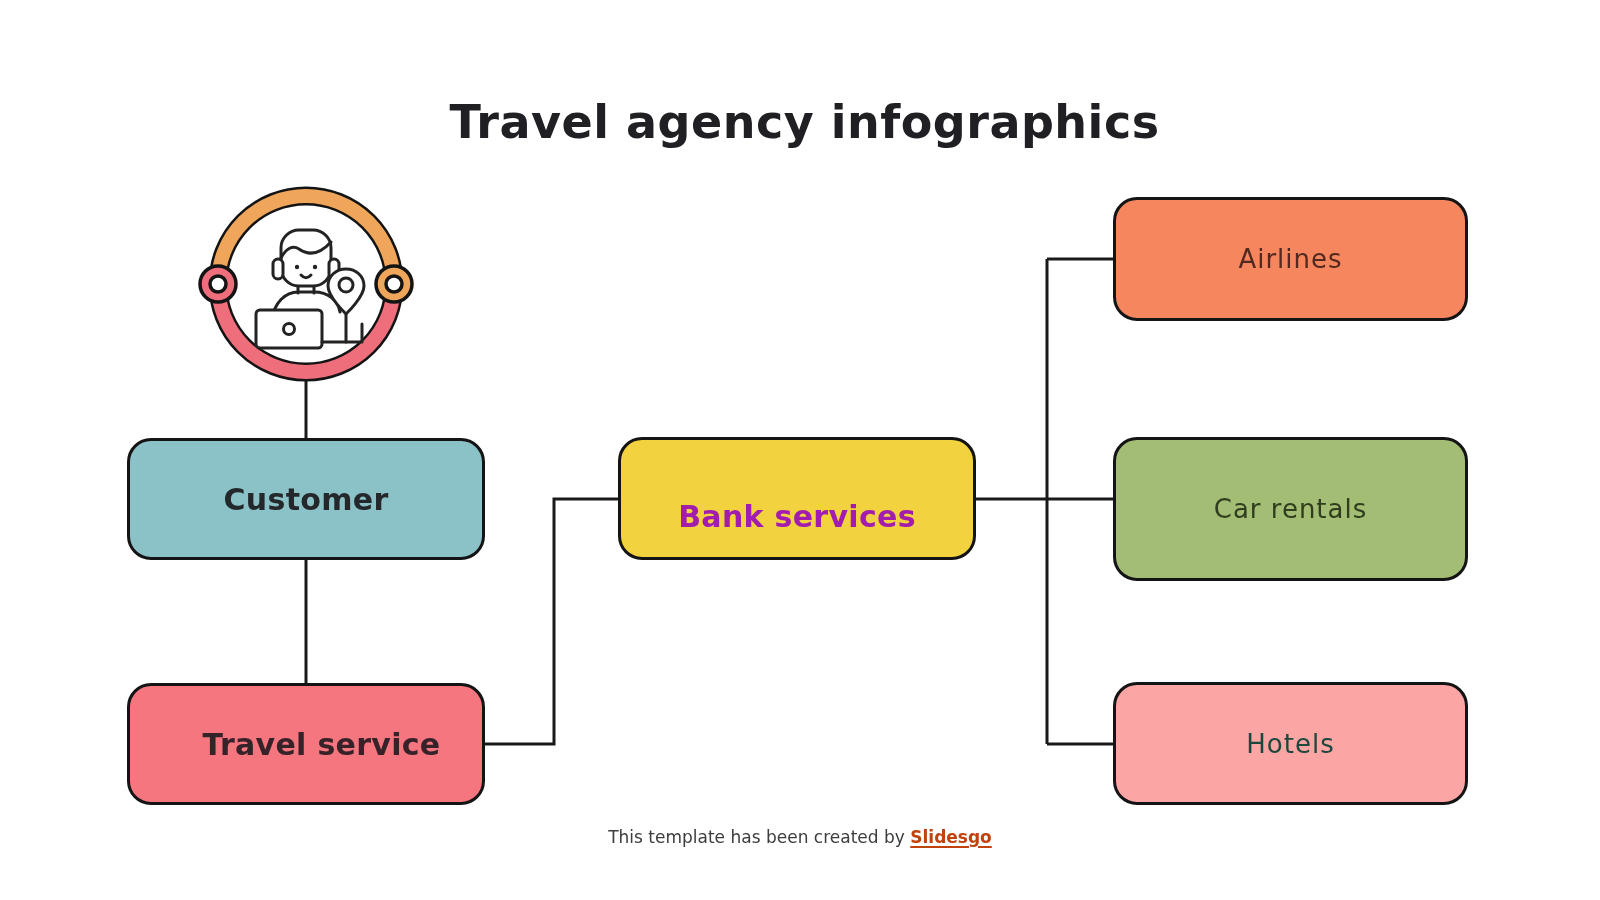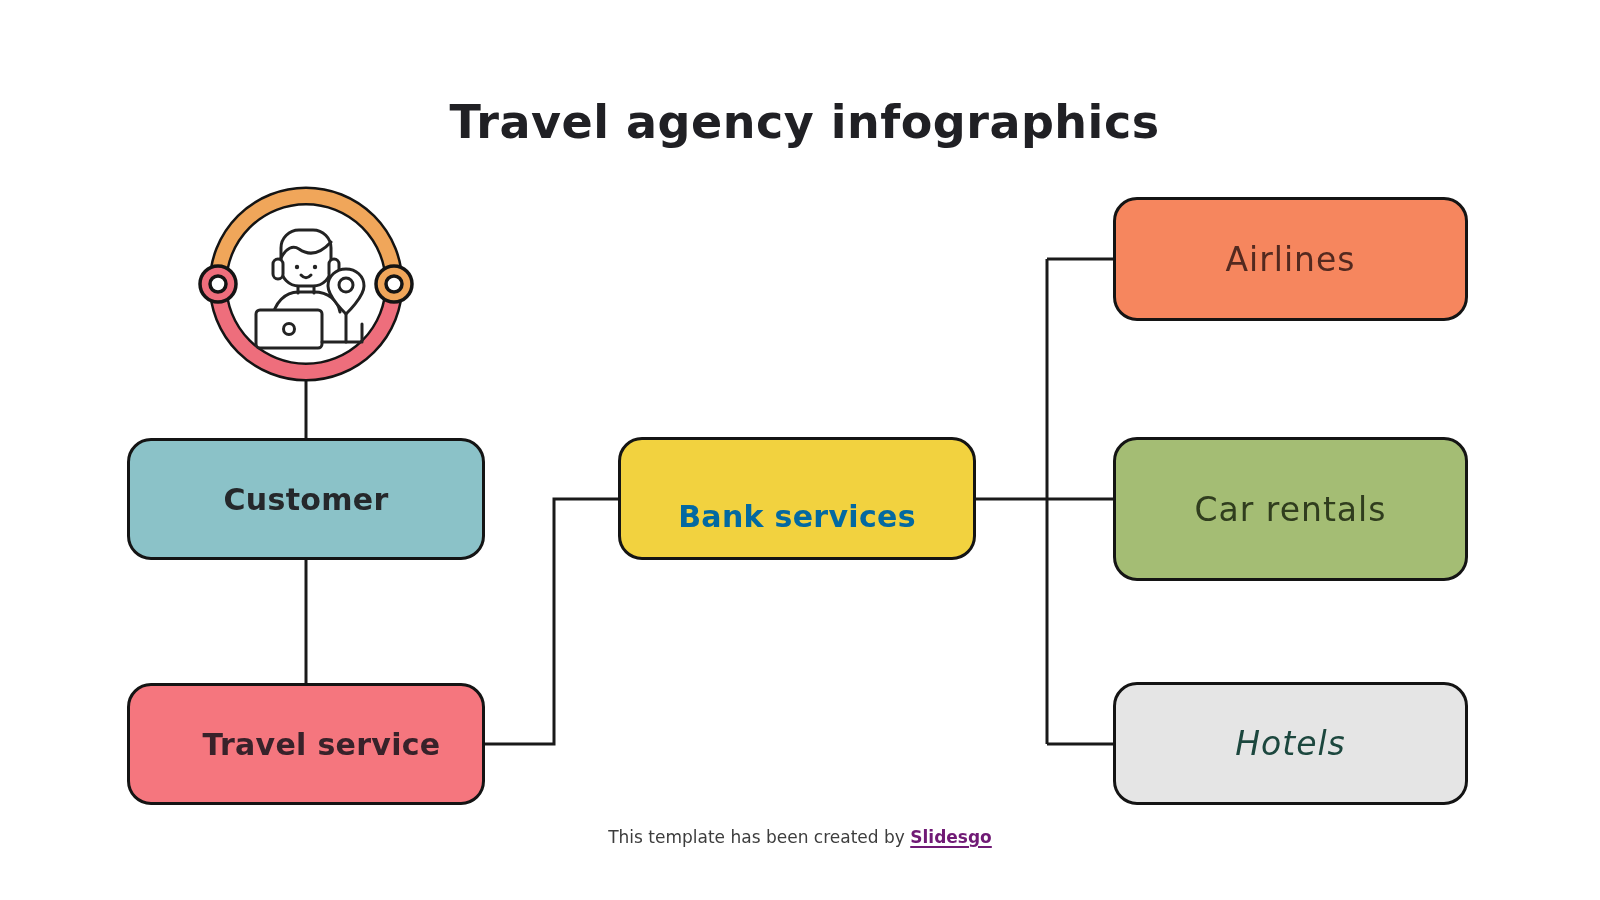--- a/index.html
+++ b/index.html
@@ -35,21 +35,21 @@
     position: absolute;
     border: 3px solid #141414;
     border-radius: 24px;
     display: flex;
     align-items: center;
     justify-content: center;
     text-align: center;
   }
   .node-label { display: block; }
   .label-bold  { font-size: 30px; font-weight: 700; letter-spacing: 0.3px; }
-  .label-regular { font-size: 33px; font-weight: 400; letter-spacing: 1px; }
+  .label-regular { font-size: 26px; font-weight: 400; letter-spacing: 1px; }
   .node-customer { left: 127px; top: 438px; width: 358px; height: 122px; }
   .node-travel   { left: 127px; top: 683px; width: 358px; height: 122px; padding-left: 31px; }
   .node-bank     { left: 618px; top: 437px; width: 358px; height: 123px; }
   .node-airlines { left: 1113px; top: 197px; width: 355px; height: 124px; }
   .node-car      { left: 1113px; top: 437px; width: 355px; height: 144px; }
   .node-hotels   { left: 1113px; top: 682px; width: 355px; height: 123px; }
   .agent-badge {
     position: absolute;
     left: 196px; top: 174px;
     width: 220px; height: 220px;
@@ -59,21 +59,21 @@
     top: 827px;
     left: 0;
     width: 100%;
     text-align: center;
     font-size: 17px;
     color: #3d3d3d;
     font-family: "DejaVu Sans", "Liberation Sans", sans-serif;
   }
   .footer .brand {
     font-weight: 700;
-    color: #701a75;
+    color: #c2410c;
     text-decoration: underline;
     text-decoration-thickness: 2px;
     text-underline-offset: 3px;
     cursor: pointer;
   }
 </style>
 </head>
 <body>
 
 <div class="stage">
@@ -133,29 +133,29 @@
     </g>
   </svg>
 
   <div class="node node-customer" style="background-color: rgb(139, 194, 200); border-color: rgb(20, 20, 20);">
     <span class="node-label label-bold" style="color: rgb(37, 40, 43);">Customer</span>
   </div>
   <div class="node node-travel" style="background-color: rgb(245, 118, 126); border-color: rgb(20, 20, 20);">
     <span class="node-label label-bold" style="color: rgb(56, 34, 42);">Travel service</span>
   </div>
   <div class="node node-bank" style="background-color: rgb(242, 210, 63); border-color: rgb(20, 20, 20);">
-    <span class="node-label label-bold" style="color: #0369a1; margin-top: 36px;">Bank services</span>
+    <span class="node-label label-bold" style="color: #a21caf; margin-top: 36px;">Bank services</span>
   </div>
   <div class="node node-airlines" style="background-color: rgb(246, 134, 94); border-color: rgb(20, 20, 20);">
     <span class="node-label label-regular" style="color: rgb(83, 41, 31);">Airlines</span>
   </div>
   <div class="node node-car" style="background-color: rgb(164, 189, 116); border-color: rgb(20, 20, 20);">
     <span class="node-label label-regular" style="color: rgb(48, 61, 30);">Car rentals</span>
   </div>
-  <div class="node node-hotels" style="background-color: #e5e5e5; border-color: rgb(20, 20, 20); font-style: italic;">
+  <div class="node node-hotels" style="background-color: #fca5a5; border-color: rgb(20, 20, 20);">
     <span class="node-label label-regular" style="color: rgb(28, 71, 62);">Hotels</span>
   </div>
 
   <div class="footer">
     <span>This template has been created by </span><span class="brand">Slidesgo</span>
   </div>
 
 </div>
 
 </body></html>

